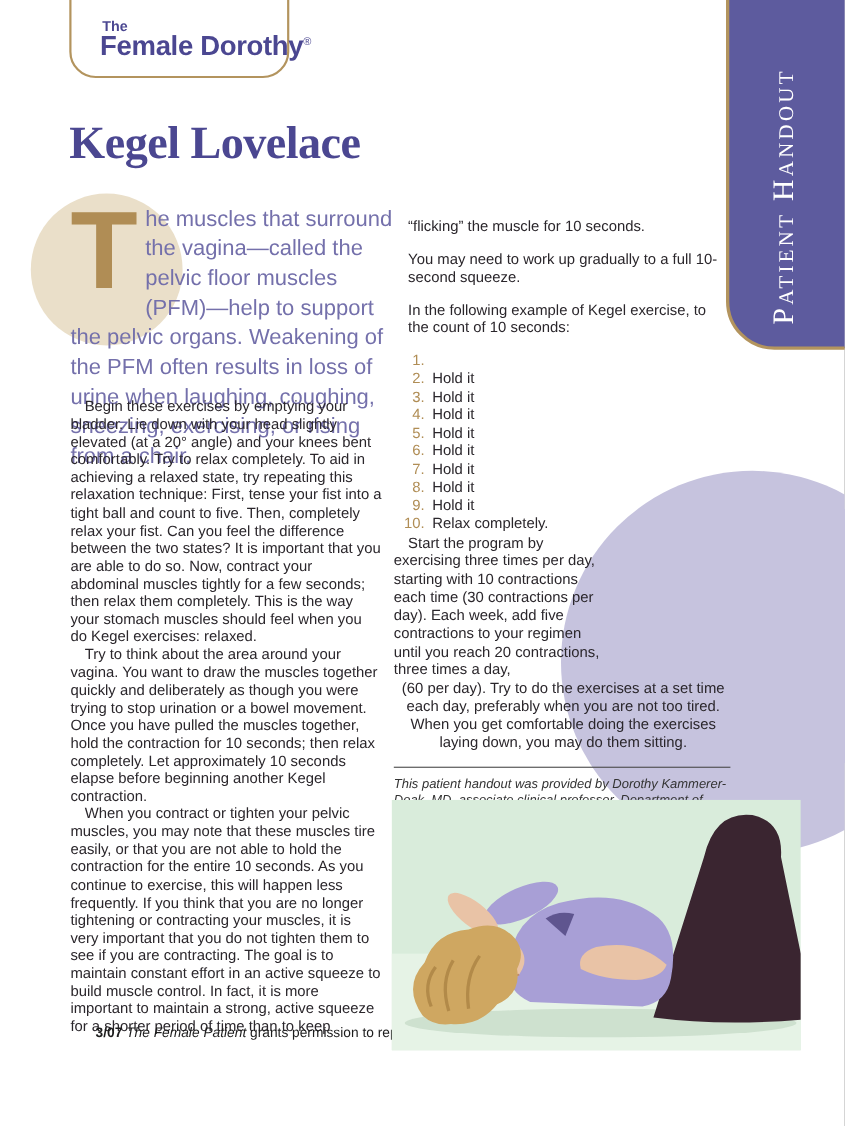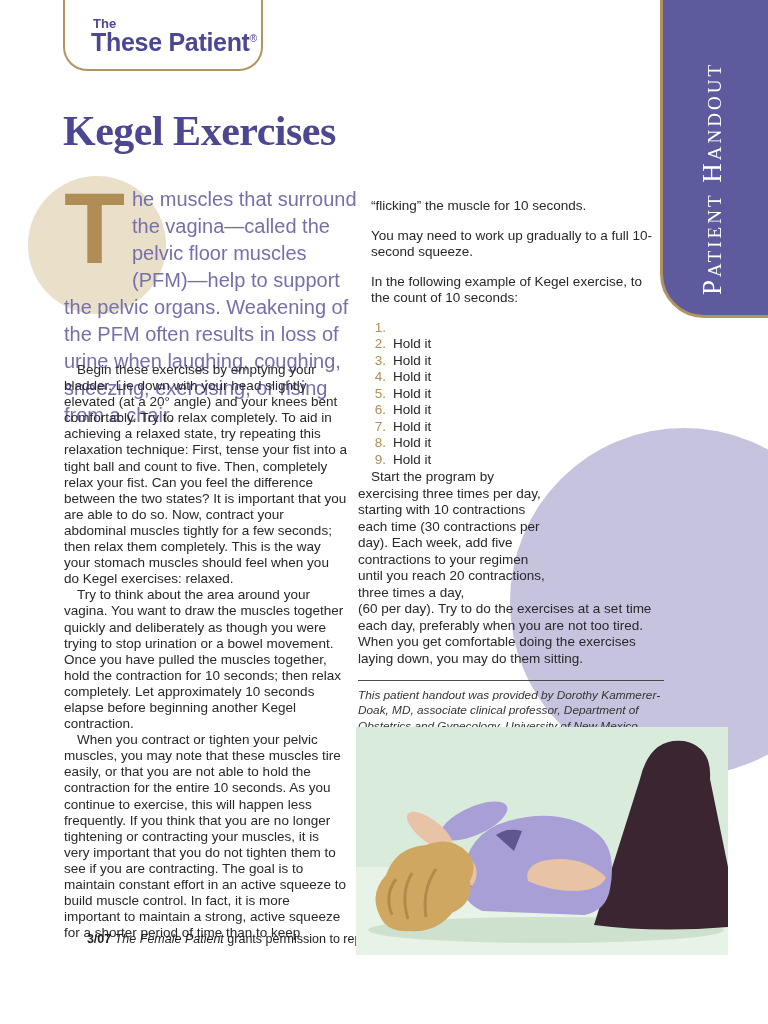--- a/index.html
+++ b/index.html
@@ -98,21 +98,21 @@
     font-size: 13.5px; line-height: 16.5px;
   }
   .lead-line { margin: 13px; }
   .k-list { margin-top: 2px; }
   .k-row { display: flex; }
   .k-num {
     width: 28px; min-width: 28px; text-align: right;
     color: var(--tan); margin-right: 7px;
   }
   .para-narrow { padding-right: 112px; text-indent: 13px; margin-top: 1px; }
-  .para-wide { margin-top: 0; }
+  .para-wide { margin-top: 0; text-align: center; }
   .credit {
     margin-top: 13px; width: 306px;
     border-top: 1.5px solid #4a4a4a; padding-top: 7px;
     font-style: italic; font-size: 11.8px; line-height: 15.3px;
     color: #333;
   }
   
   .callout { position: absolute; left: 566px; top: 360px; width: 150px; z-index: 2; }
   .callout-rule { width: 136px; height: 6px; background: var(--tan); margin-bottom: 10px; }
   .callout-text {
@@ -135,28 +135,28 @@
   .footer .b { font-weight: bold; }
   .footer .i { font-style: italic; }
 </style>
 </head>
 <body>
 
 <div class="page">
 
   <div class="logo-box">
     <div class="logo-the">The</div>
-    <div class="logo-name"><span>These Patient</span><span class="reg">®</span></div>
+    <div class="logo-name"><span>Female Dorothy</span><span class="reg">®</span></div>
   </div>
 
   <div class="tab">
     <span class="tab-text">Patient Handout</span>
   </div>
 
-  <h1 class="title">Kegel Exercises</h1>
+  <h1 class="title">Kegel Lovelace</h1>
 
   <div class="beige-circle"></div>
   <div class="lavender-circle"></div>
 
   <div class="intro">
     <span class="dropcap">T</span><span>he muscles that surround the vagina—called the pelvic floor muscles (PFM)—help to support the pelvic organs. Weakening of the PFM often results in loss of urine when laughing, coughing, sneezing, exercising, or rising from a chair.</span>
   </div>
 
   <div class="col-left">
     <p>Begin these exercises by emptying your bladder. Lie down with your head slightly elevated (at a 20° angle) and your knees bent comfortably. Try to relax completely. To aid in achieving a relaxed state, try repeating this relaxation technique: First, tense your fist into a tight ball and count to five. Then, completely relax your fist. Can you feel the difference between the two states? It is important that you are able to do so. Now, contract your abdominal muscles tightly for a few seconds; then relax them completely. This is the way your stomach muscles should feel when you do Kegel exercises: relaxed.</p>
@@ -197,20 +197,24 @@
           <span class="k-num">7.</span>
           <span>Hold it</span>
         </div>
       <div class="k-row">
           <span class="k-num">8.</span>
           <span>Hold it</span>
         </div>
       <div class="k-row">
           <span class="k-num">9.</span>
           <span>Hold it</span>
+        </div>
+      <div class="k-row">
+          <span class="k-num">10.</span>
+          <span>Relax completely.</span>
         </div>
     </div>
 
     <p class="para-narrow">Start the program by exercising three times per day, starting with 10 contractions each time (30 contractions per day). Each week, add five contractions to your regimen until you reach 20 contractions, three times a day,</p>
     <p class="para-wide">(60 per day). Try to do the exercises at a set time each day, preferably when you are not too tired. When you get comfortable doing the exercises laying down, you may do them sitting.</p>
 
     <div class="credit">This patient handout was provided by Dorothy Kammerer-Doak, MD, associate clinical professor, Department of Obstetrics and Gynecology, University of New Mexico, Albuquerque; and urogynecologist, Lovelace Health Systems, Albuquerque, NM.</div>
   </div>
 
 

